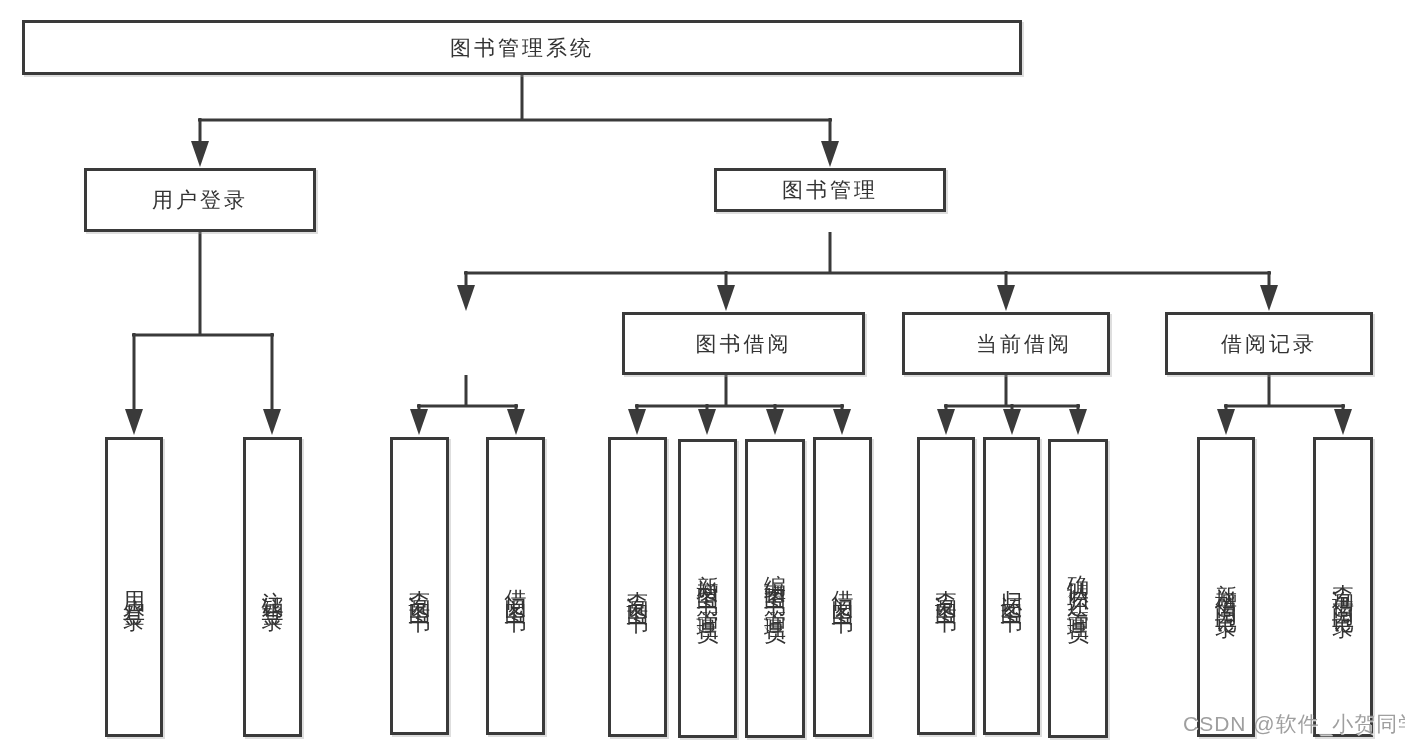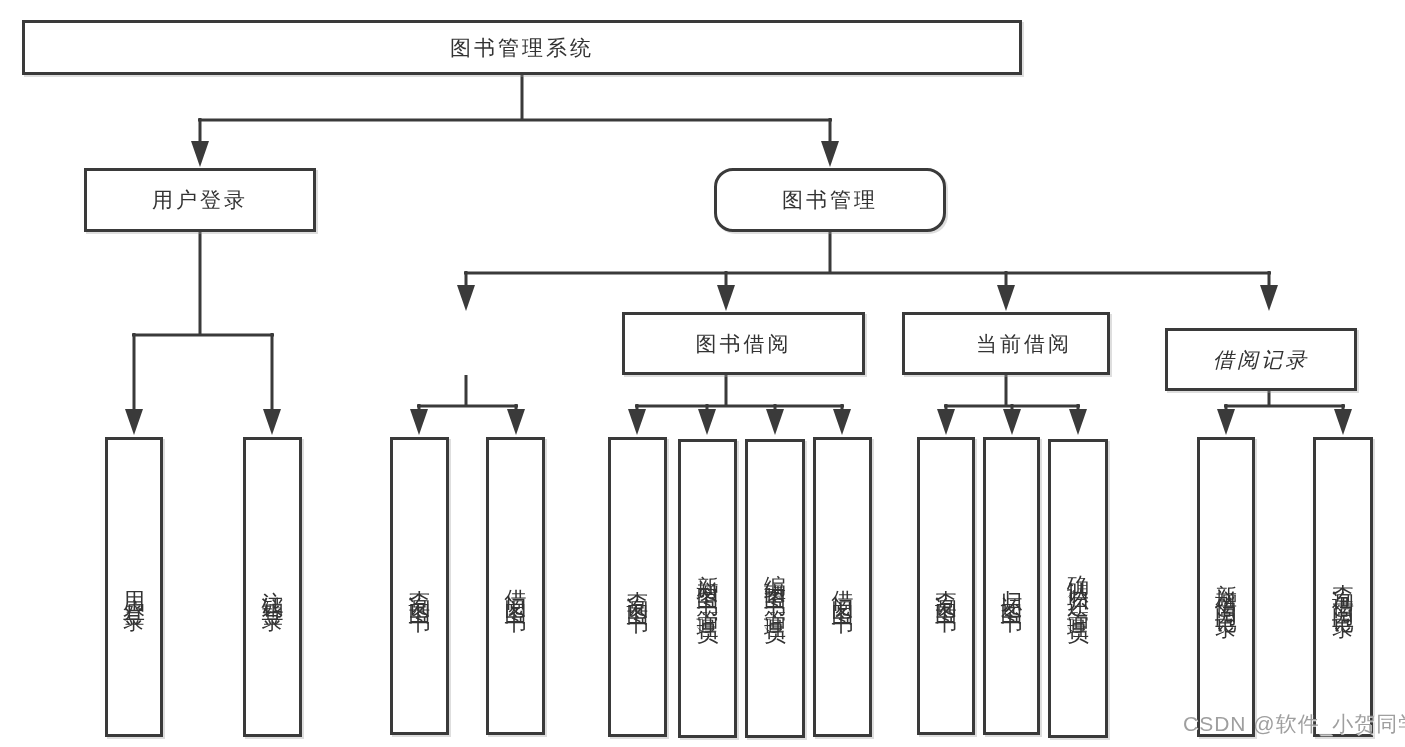--- a/index.html
+++ b/index.html
@@ -101,25 +101,25 @@
     <use href="#arrowhead" x="946" y="435"></use>
     <use href="#arrowhead" x="1012" y="435"></use>
     <use href="#arrowhead" x="1078" y="435"></use>
     <use href="#arrowhead" x="1226" y="435"></use>
     <use href="#arrowhead" x="1343" y="435"></use>
   </svg>
 
   <div class="box h" style="left:22px; top:20px; width:1000px; height:55px;">图书管理系统</div>
 
   <div class="box h" style="left:84px; top:168px; width:232px; height:64px;">用户登录</div>
-  <div class="box h" style="left:714px; top:168px; width:232px; height:64px;border-radius:19px;">图书管理</div>
+  <div class="box h" style="left:714px; top:168px; width:232px; height:44px;">图书管理</div>
 
   <div class="box h" style="left:622px; top:312px; width:243px; height:63px;">图书借阅</div>
   <div class="box h" style="left:902px; top:312px; width:208px; height:63px;padding-left:36px;">当前借阅</div>
-  <div class="box h" style="left:1165px; top:328px; width:192px; height:63px;font-style:italic;">借阅记录</div>
+  <div class="box h" style="left:1165px; top:312px; width:208px; height:63px;">借阅记录</div>
 
   <div class="box v" style="left:105px; top:437px; width:58px; height:300px;">用户登录</div>
   <div class="box v" style="left:243px; top:437px; width:59px; height:300px;">注销登录</div>
 
   <div class="box v" style="left:390px; top:437px; width:59px; height:298px;">查询图书</div>
   <div class="box v" style="left:486px; top:437px; width:59px; height:298px;">借阅图书</div>
 
   <div class="box v" style="left:608px; top:437px; width:59px; height:300px;">查询图书</div>
   <div class="box v" style="left:678px; top:439px; width:59px; height:299px;">新增图书（管理员）</div>
   <div class="box v" style="left:745px; top:439px; width:60px; height:299px;">编辑图书（管理员）</div>

